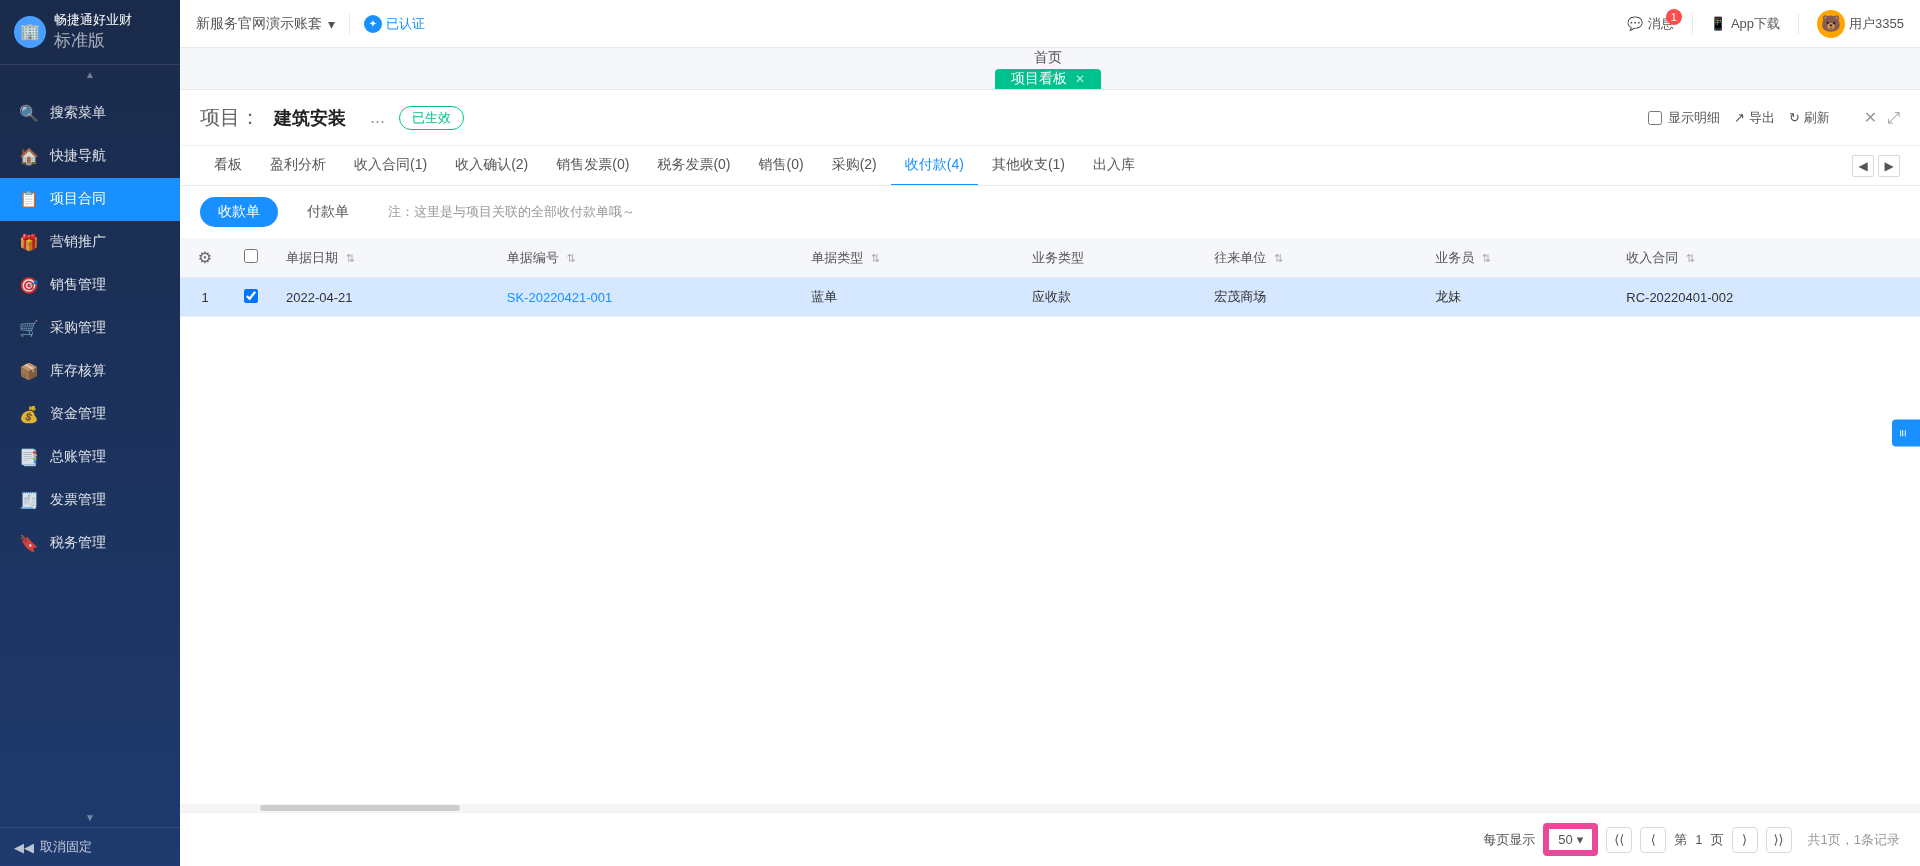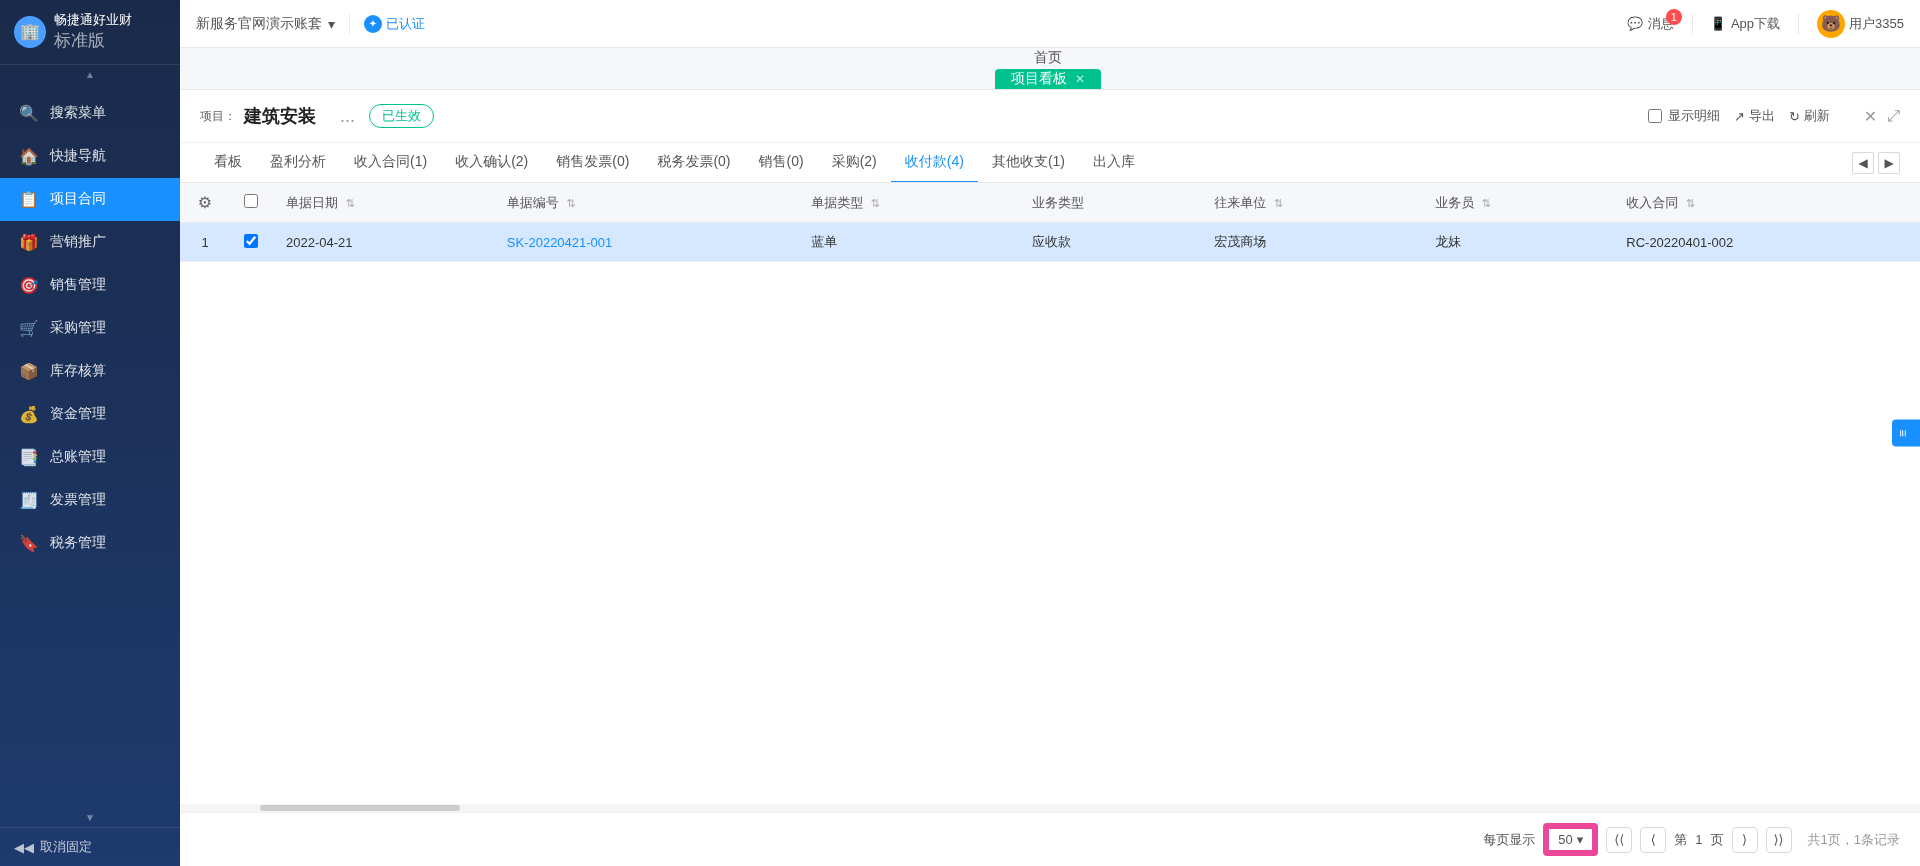--- a/index.html
+++ b/index.html
@@ -230,23 +230,23 @@
       border-bottom: 1px solid #f0f0f0;
       flex-shrink: 0;
     }
     .project-title {
       font-size: 18px;
       font-weight: 600;
       color: #222;
       margin-right: 12px;
     }
     .project-label-prefix {
-      font-size: 12px;
+      font-size: 20px;
       color: #666;
-      margin-right: 8px;
+      margin-right: 14px;
     }
     .project-more {
       color: #999;
       font-size: 18px;
       margin-left: 12px;
       cursor: pointer;
     }
     .project-status {
       margin-left: 14px;
       border: 1px solid #00c28e;
@@ -668,20 +668,29 @@
       </div>
       <div class="sub-nav-item">
         <span>出入库</span>
       </div>
       <div class="sub-nav-arrows">
         <div class="nav-arrow">◀</div>
         <div class="nav-arrow">▶</div>
       </div>
     </div>
 
+    <div class="receipt-tabs">
+      <div class="receipt-tab-btn active">
+        <span>收款单</span>
+      </div>
+      <div class="receipt-tab-btn inactive">
+        <span>付款单</span>
+      </div>
+      <span class="receipt-note">注：这里是与项目关联的全部收付款单哦～</span>
+    </div>
 
     <div class="table-container">
       <table>
         <thead>
           <tr>
             <th class="col-gear">
               <span class="gear-icon">⚙</span>
             </th>
             <th class="col-check">
               <input type="checkbox" style="">

